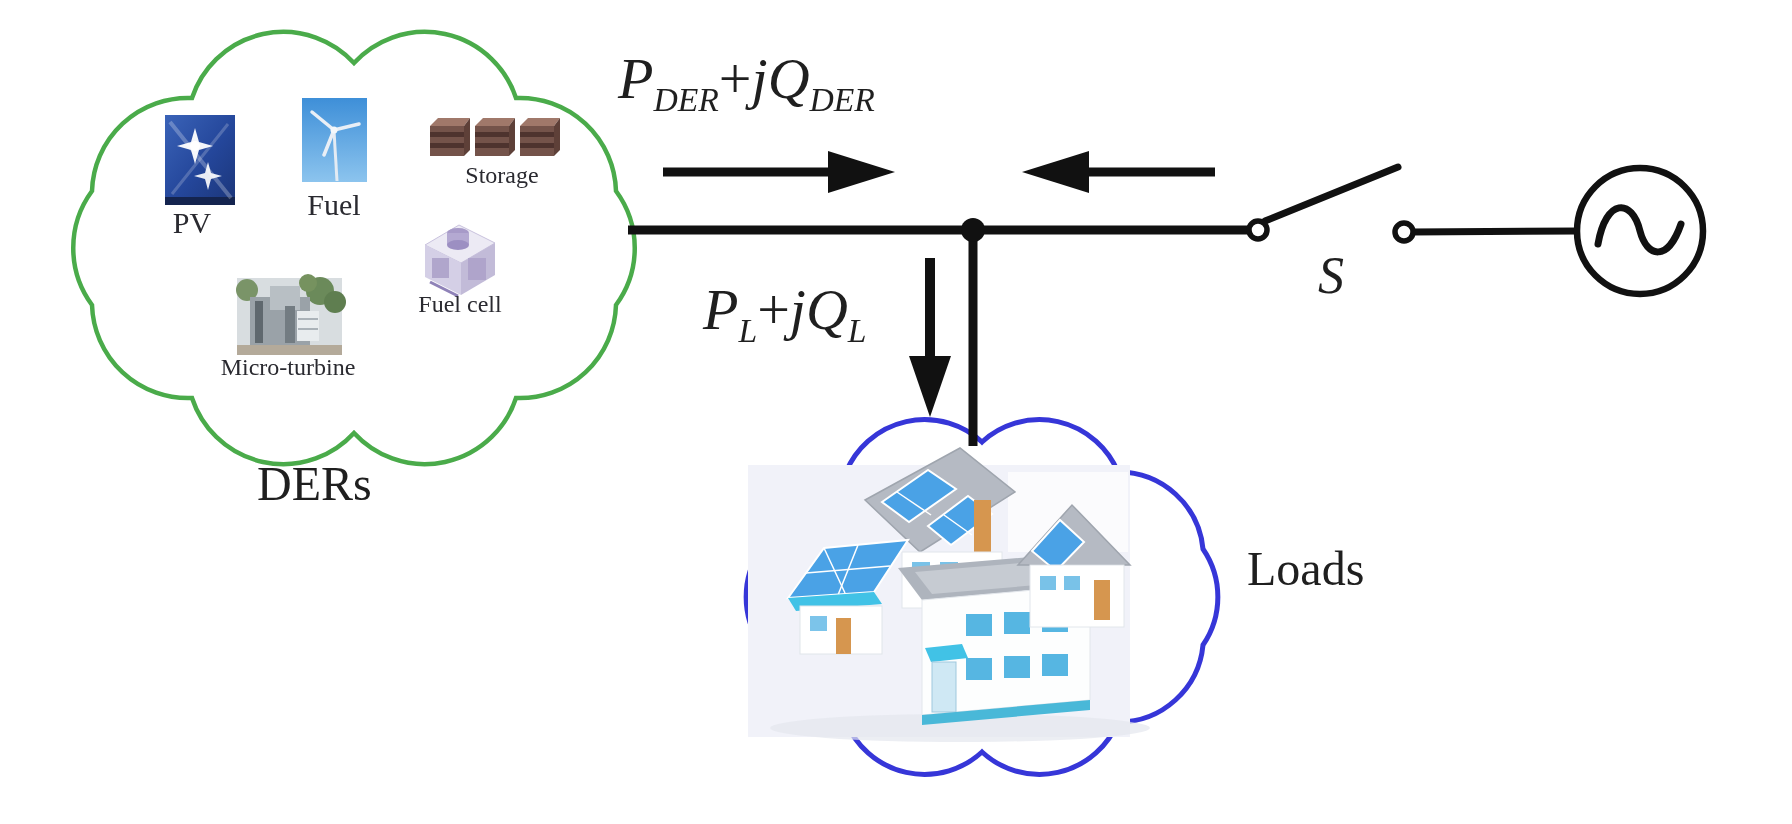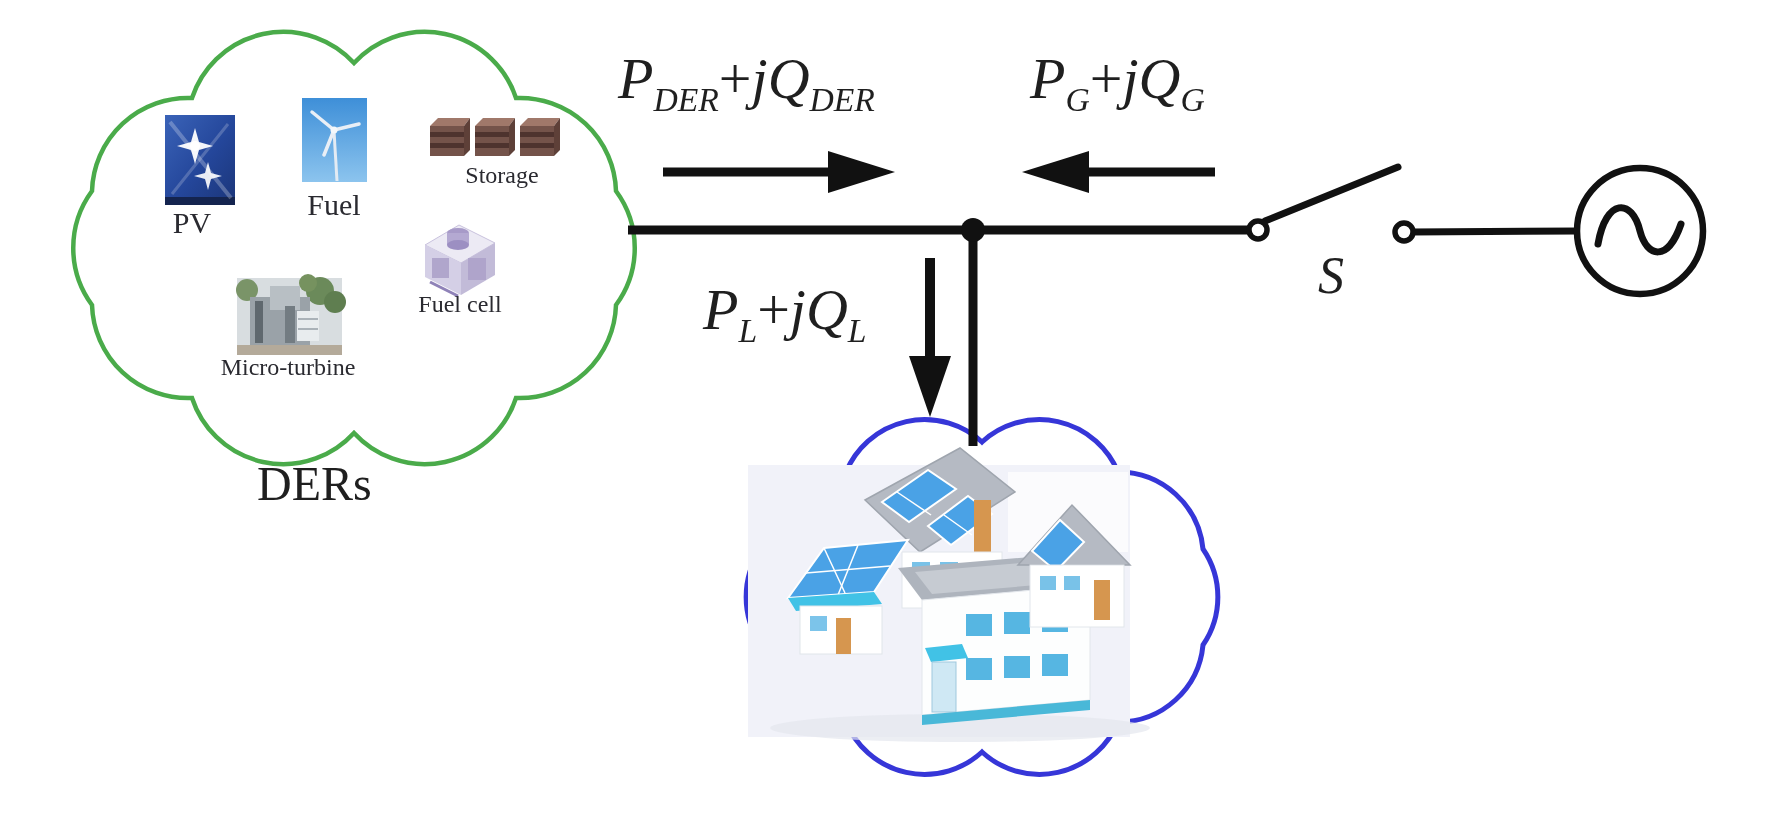--- a/index.html
+++ b/index.html
@@ -190,30 +190,28 @@
   <g>
     <circle cx="1640" cy="231" r="63" fill="#ffffff" style="stroke:var(--c-line,#111111)" stroke-width="6.5"></circle>
     <path d="M 1598 244 C 1606 198 1632 198 1640 231 C 1647 258 1668 262 1681 224" style="stroke:var(--c-line,#111111)" stroke-width="7" fill="none" stroke-linecap="round"></path>
   </g>
 </svg>
 
   <div class="lbl flow" style="left:618px;top:50px">
     <span>P</span><sub>DER</sub><span class="op">+</span><span>jQ</span><sub>DER</sub>
   </div>
 
-  <div class="lbl flow" style="left:1030px;top:50px">
-    <span>P</span><sub>G</sub><span class="op">+</span><span>jQ</span><sub>G</sub>
-  </div>
 
   <div class="lbl flow" style="left:703px;top:281px">
     <span>P</span><sub>L</sub><span class="op">+</span><span>jQ</span><sub>L</sub>
   </div>
 
   <div class="lbl itname" style="left:1318px;top:250px">S</div>
 
   <div class="lbl cloudname" style="left:257px;top:460px">DERs</div>
+  <div class="lbl cloudname" style="left:1247px;top:545px">Loads</div>
 
   <div class="lbl iconlabel lbl-pv" style="left:192px;top:208px">PV</div>
   <div class="lbl iconlabel lbl-wind" style="left:334px;top:190px">Fuel</div>
   <div class="lbl iconlabel" style="left:502px;top:163px">Storage</div>
   <div class="lbl iconlabel" style="left:460px;top:292px">Fuel cell</div>
   <div class="lbl iconlabel" style="left:288px;top:355px">Micro-turbine</div>
 </div>
 
 </body></html>

